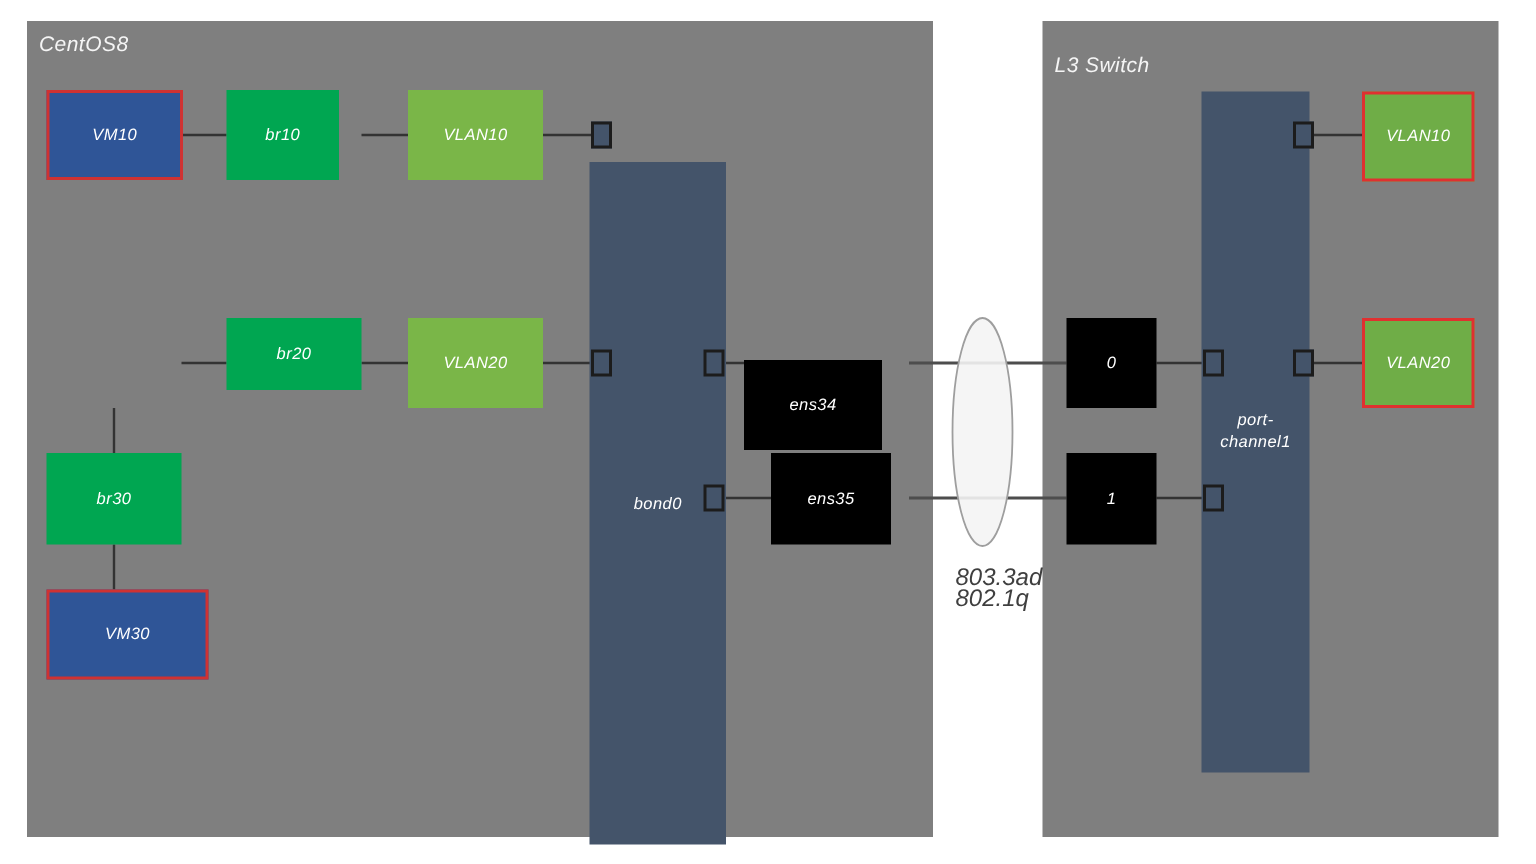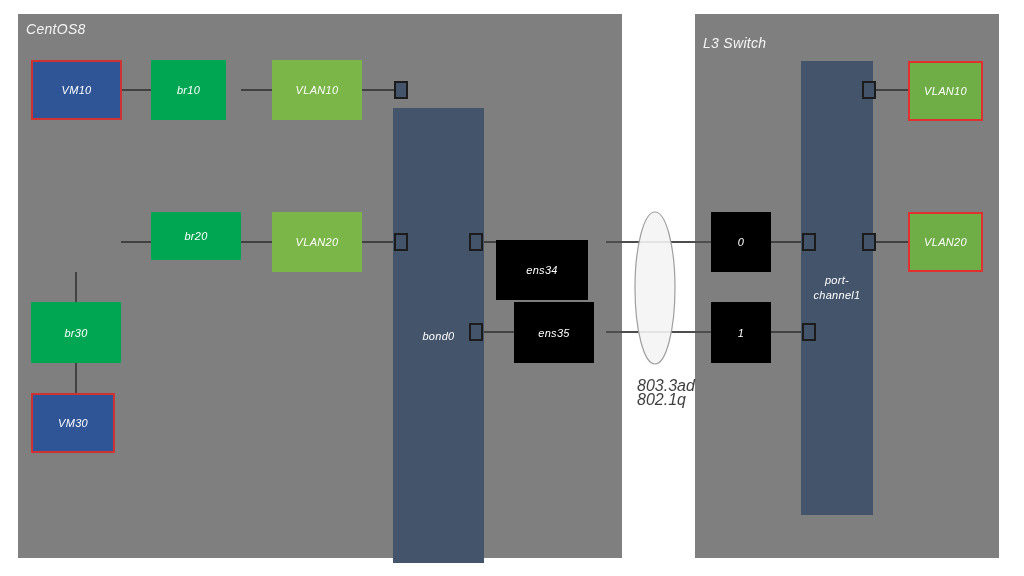--- a/index.html
+++ b/index.html
@@ -72,21 +72,21 @@
   </svg>
 
   <div class="node vm" style="left:31px;top:60px;width:91px;height:60px;">VM10</div>
   <div class="node bridge" style="left:151px;top:60px;width:75px;height:60px;">br10</div>
   <div class="node vlan" style="left:272px;top:60px;width:90px;height:60px;">VLAN10</div>
 
   <div class="node bridge" style="left:151px;top:212px;width:90px;height:48px;">br20</div>
   <div class="node vlan" style="left:272px;top:212px;width:90px;height:60px;">VLAN20</div>
 
   <div class="node bridge" style="left:31px;top:302px;width:90px;height:61px;">br30</div>
-  <div class="node vm" style="left:31px;top:393px;width:84px;height:60px;">VM30</div>
+  <div class="node vm" style="left:31px;top:393px;width:108px;height:60px;">VM30</div>
 
   <div class="node bond" style="left:393px;top:60px;width:91px;height:455px;margin-top:48px;">bond0</div>
 
   <div class="node nic" style="left:496px;top:212px;width:92px;height:60px;margin-top:28px;">ens34</div>
   <div class="node nic" style="left:514px;top:302px;width:80px;height:61px;">ens35</div>
 
   <div class="linklabel">
     <div>803.3ad</div>
     <div>802.1q</div>
   </div>

